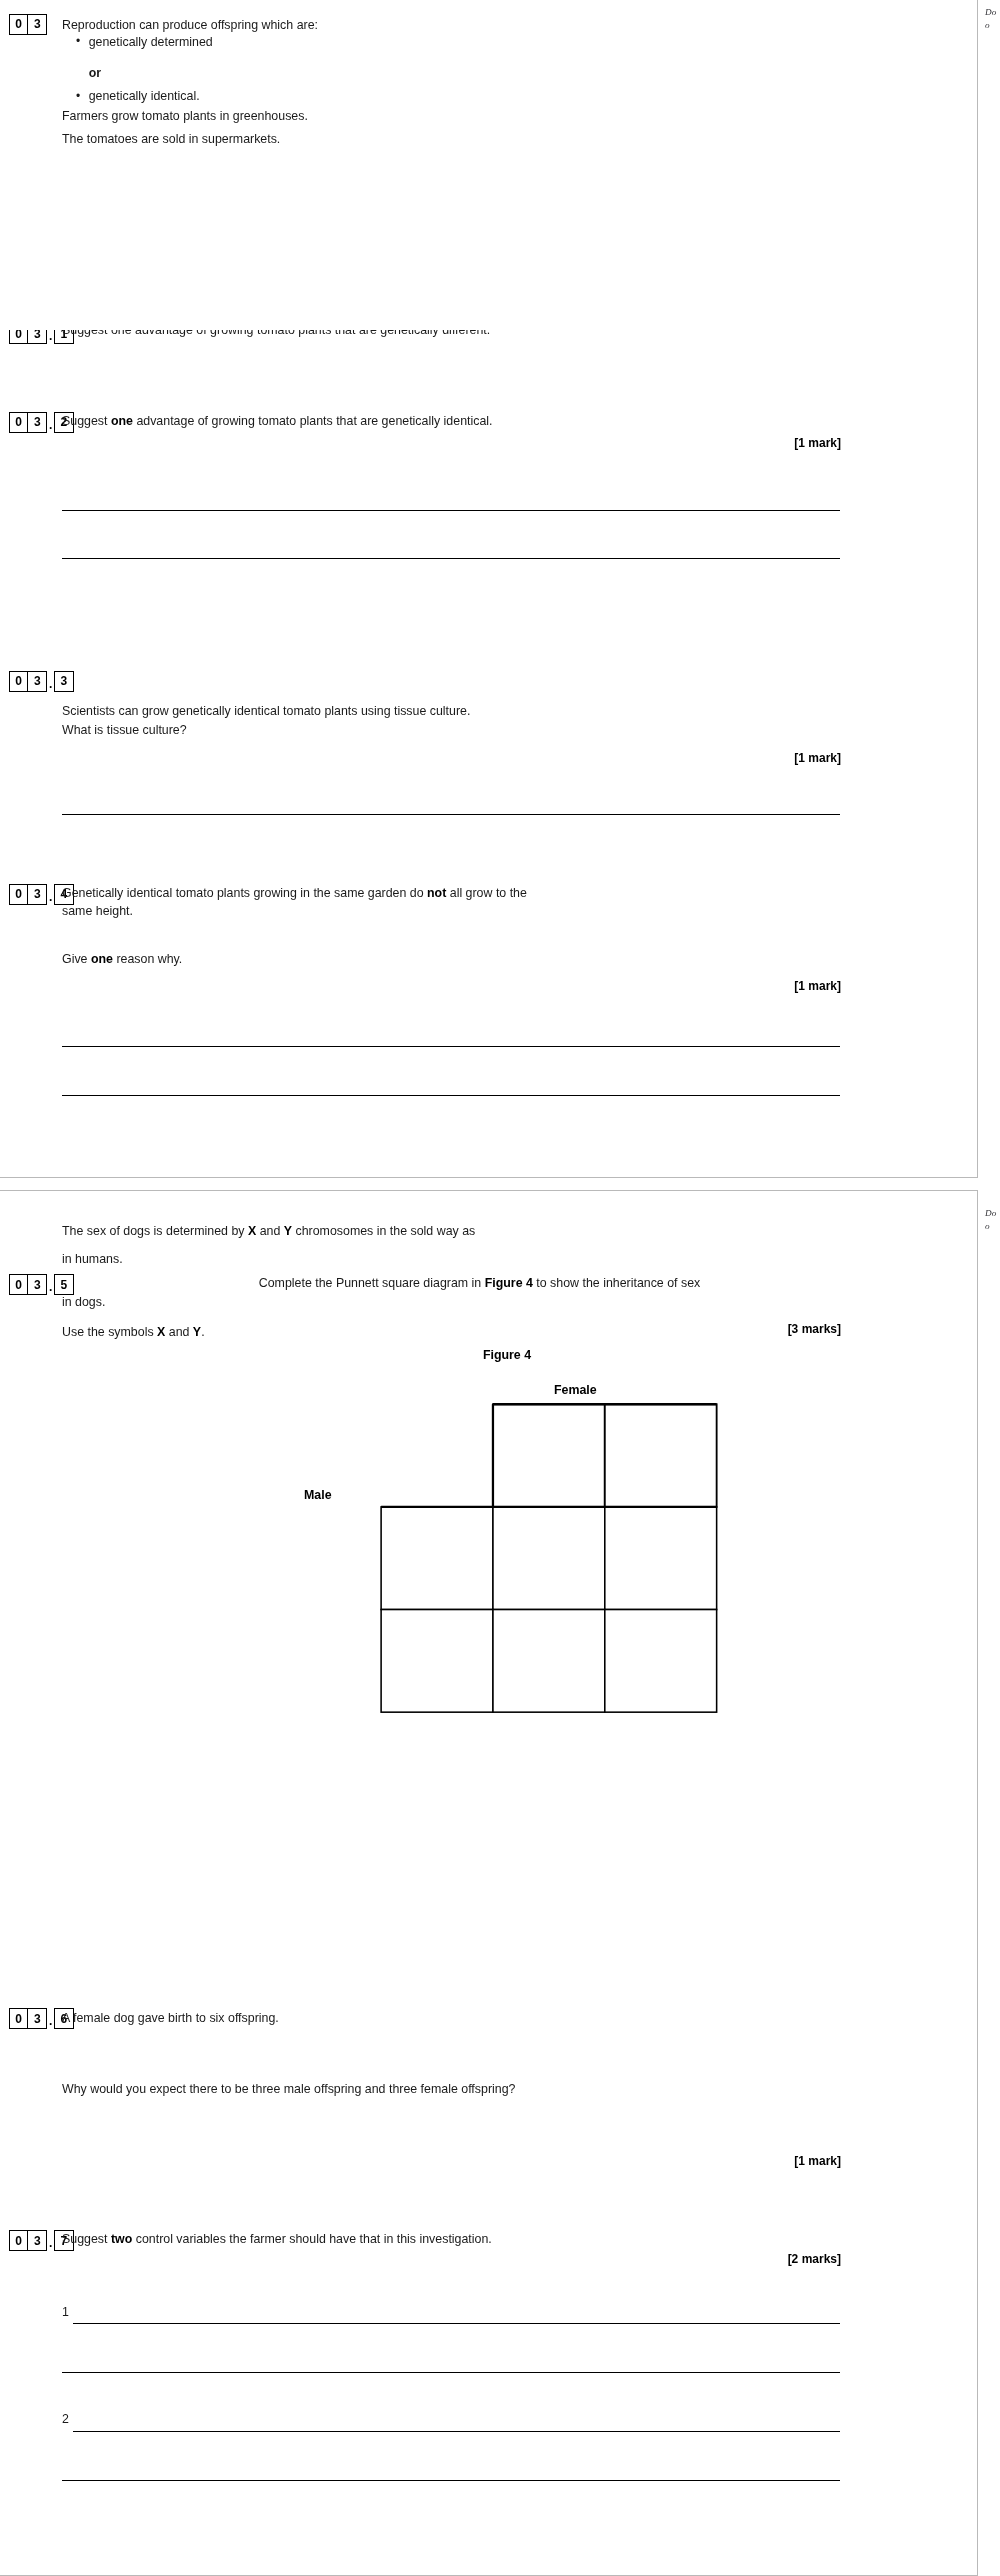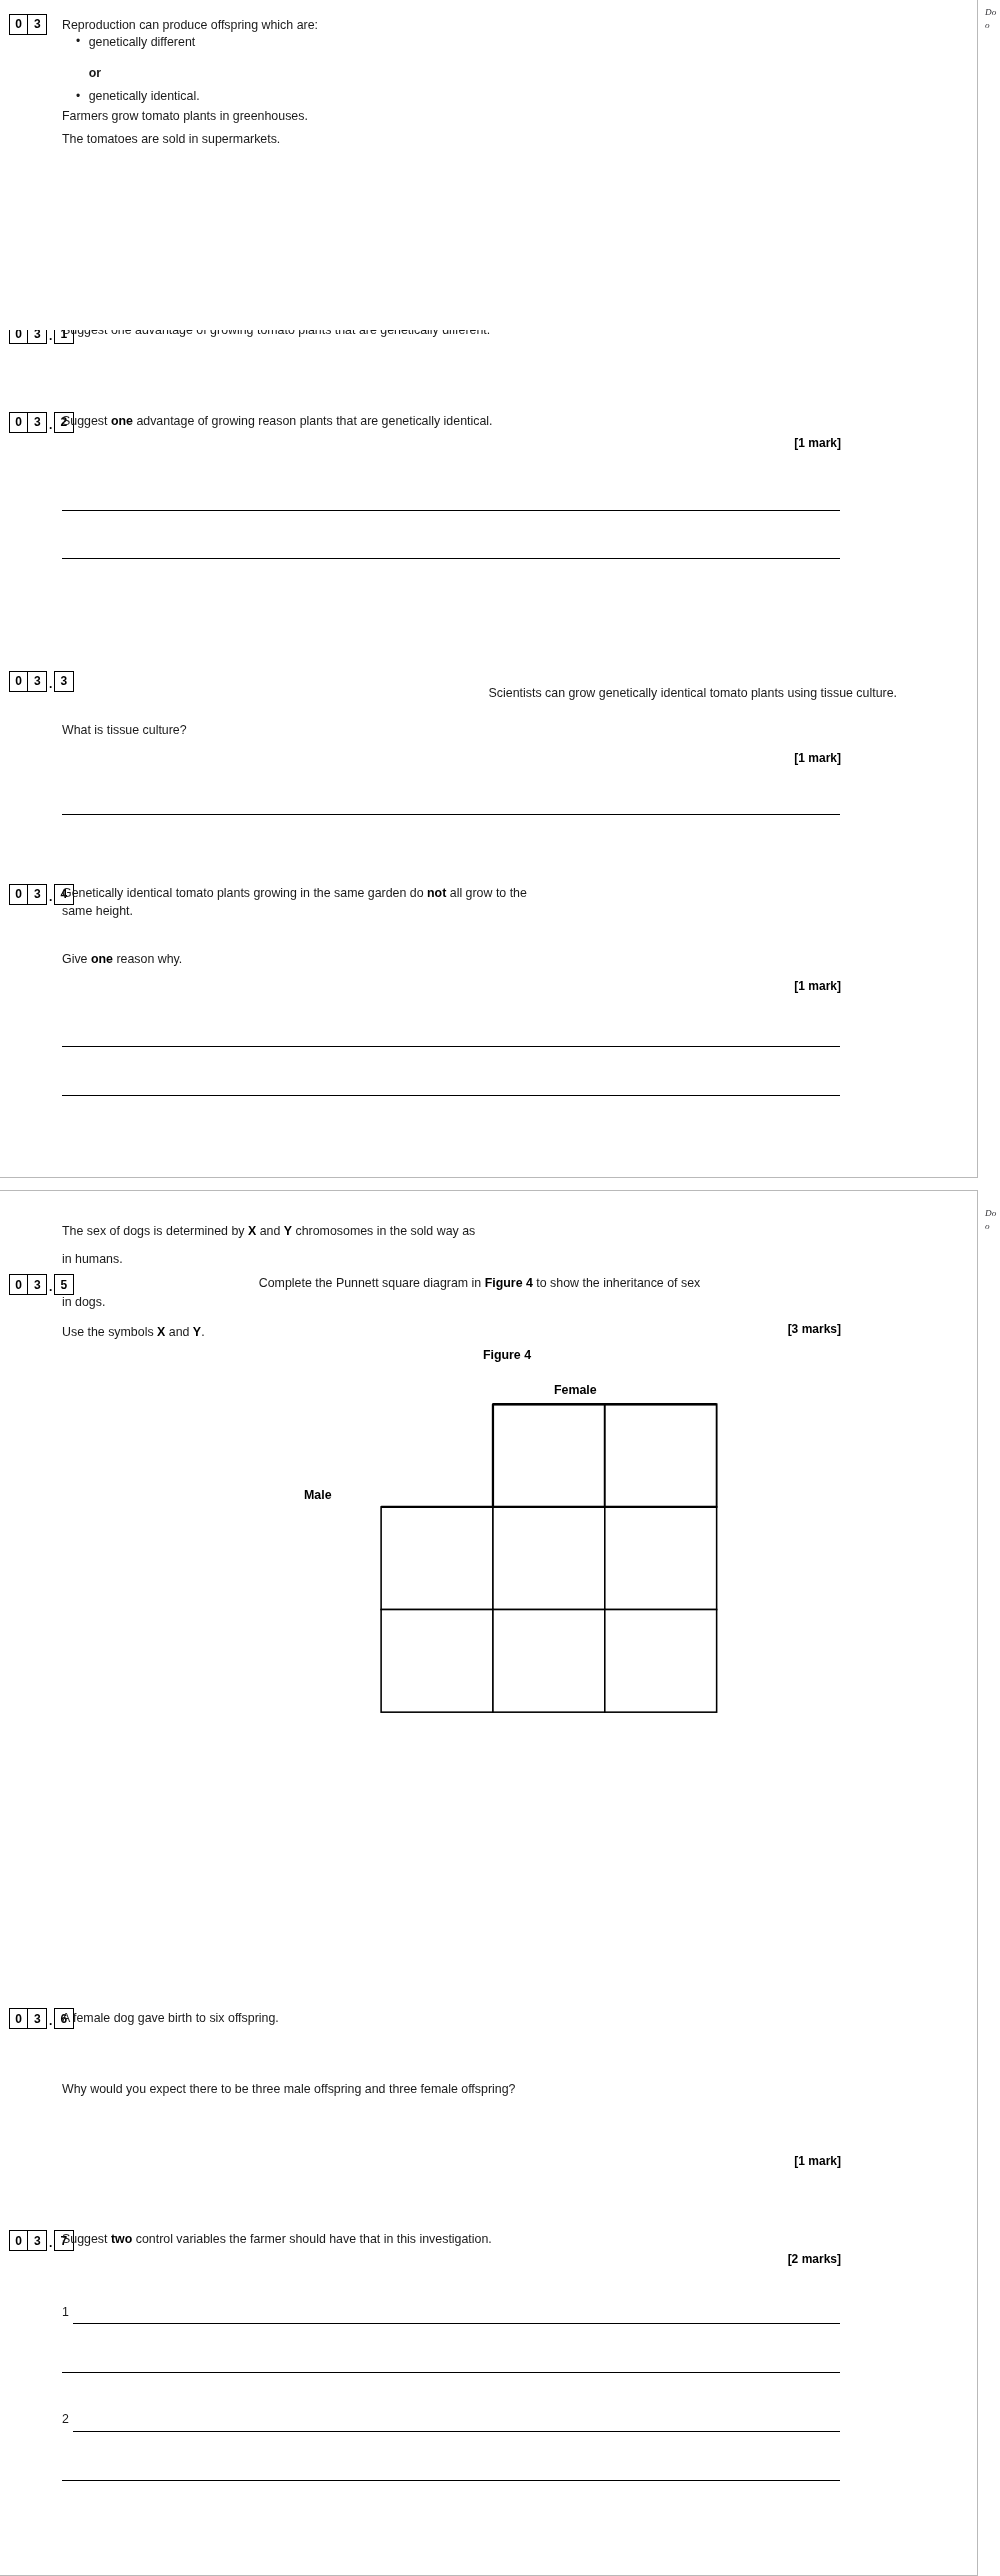--- a/index.html
+++ b/index.html
@@ -167,21 +167,21 @@
   <div class="page page-a">
 
     <div class="qnum" style="left:8.5px; top:24px;">
       <span class="cell">0</span>
       <span class="cell">3</span>
     </div>
 
     <div class="qtext" style="left:62px; top:27px; width:368px;">Reproduction can produce offspring which are:</div>
 
     <ul class="bullets" style="left:62px; top:44px; width:368px;">
-      <li>genetically different</li>
+      <li>genetically determined</li>
       <li class="orline" style="margin-top:15px;">or</li>
       <li style="margin-top:7px;">genetically identical.</li>
     </ul>
 
     <div class="qtext" style="left:62px; top:118px; width:396px;">Farmers grow tomato plants in greenhouses.</div>
     <div class="qtext" style="left:62px; top:141px; width:396px;">The tomatoes are sold in supermarkets.</div>
 
     <div class="clip-strip" style="left:0px; top:340px; width:978px; height:21px;">
       <div class="qnum" style="left:8.5px; top:-6.4px;">
         <span class="cell">0</span>
@@ -192,33 +192,33 @@
       <div class="qtext" style="left:62px; top:-7.8px; width:835px; white-space:nowrap;">Suggest one advantage of growing tomato plants that are genetically different.</div>
     </div>
 
     <div class="qnum" style="left:8.5px; top:422px;">
       <span class="cell">0</span>
       <span class="cell">3</span>
       <span class="dot">.</span>
       <span class="cell">2</span>
     </div>
     <div class="qtext" style="left:62px; top:423px; width:835px; white-space:nowrap;">
-      <span>Suggest </span><b>one</b><span> advantage of growing reason plants that are genetically identical.</span>
+      <span>Suggest </span><b>one</b><span> advantage of growing tomato plants that are genetically identical.</span>
     </div>
     <div class="marks" style="left:637px; top:446px; width:204px;">[1 mark]</div>
     <div class="rule" style="left:62px; top:520px; width:778px;"></div>
     <div class="rule" style="left:62px; top:568px; width:778px;"></div>
 
     <div class="qnum" style="left:8.5px; top:681px;">
       <span class="cell">0</span>
       <span class="cell">3</span>
       <span class="dot">.</span>
       <span class="cell">3</span>
     </div>
-    <div class="qtext" style="left:62px; top:695px; width:835px; white-space:nowrap;text-align:right;">Scientists can grow genetically identical tomato plants using tissue culture.</div>
+    <div class="qtext" style="left:62px; top:713px; width:835px; white-space:nowrap;">Scientists can grow genetically identical tomato plants using tissue culture.</div>
     <div class="qtext" style="left:62px; top:732px; width:835px; white-space:nowrap;">What is tissue culture?</div>
     <div class="marks" style="left:637px; top:761px; width:204px;">[1 mark]</div>
     <div class="rule" style="left:62px; top:824px; width:778px;"></div>
 
     <div class="qnum" style="left:8.5px; top:894px;">
       <span class="cell">0</span>
       <span class="cell">3</span>
       <span class="dot">.</span>
       <span class="cell">4</span>
     </div>

